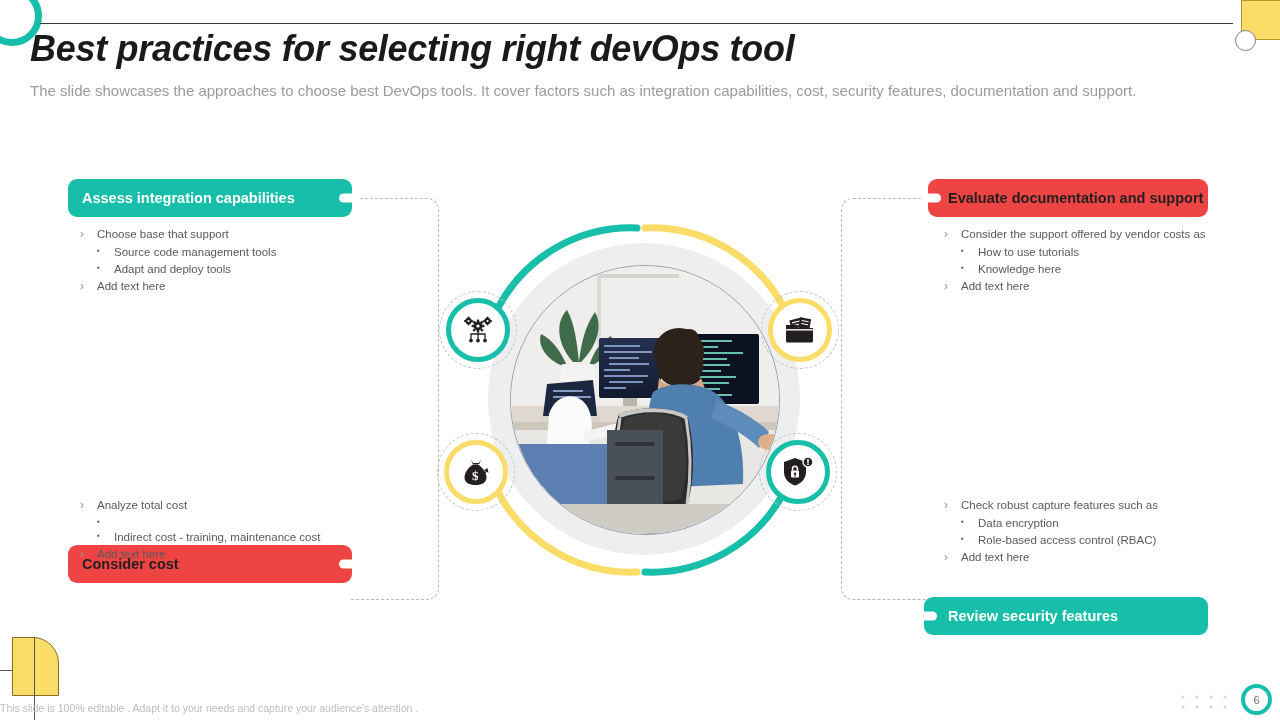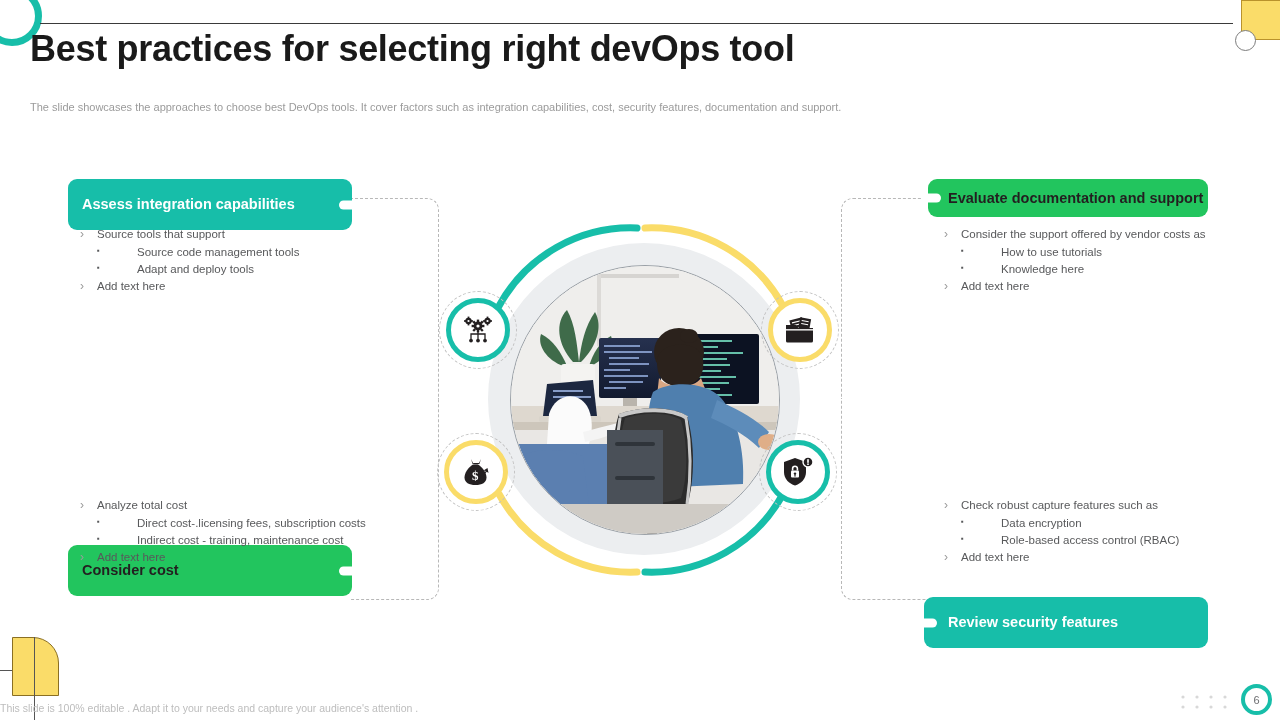--- a/index.html
+++ b/index.html
@@ -33,24 +33,25 @@
     border-top-right-radius:26px;
   }
   .deco-bl-h{position:absolute;left:0px;top:38px;width:57px;height:1px;background:#555;}
   .deco-bl-v{position:absolute;left:34px;top:5px;width:1px;height:83px;background:#555;}
 
   
   .title{
     position:absolute;left:30px;top:28px;
     font-size:36px;font-weight:bold;color:#1a1a1a;letter-spacing:-0.3px;
     white-space:nowrap;
+    font-style:italic;
   }
   .subtitle{
     position:absolute;left:30px;top:82px;width:1000px;
-    font-size:11px;color:#9b9b9b;white-space:nowrap;margin-top:19px;
+    font-size:15px;color:#9b9b9b;white-space:nowrap;
   }
 
   
   .dash-box{
     position:absolute;border:1px dashed #b8b8b8;background:transparent;
   }
   .dash-tl{left:350px;top:198px;width:88px;height:200px;
            border-right:1px dashed #b8b8b8;border-top:1px dashed #b8b8b8;
            border-left:none;border-bottom:none;border-top-right-radius:12px;}
   .dash-bl{left:350px;top:398px;width:88px;height:201px;
@@ -58,48 +59,48 @@
            border-left:none;border-top:none;border-bottom-right-radius:12px;}
   .dash-tr{left:841px;top:198px;width:88px;height:200px;
            border-left:1px dashed #b8b8b8;border-top:1px dashed #b8b8b8;
            border-right:none;border-bottom:none;border-top-left-radius:12px;}
   .dash-br{left:841px;top:398px;width:88px;height:201px;
            border-left:1px dashed #b8b8b8;border-bottom:1px dashed #b8b8b8;
            border-right:none;border-top:none;border-bottom-left-radius:12px;}
 
   
   .pill{
-    position:absolute;height:51px;border-radius:9px;display:flex;align-items:center;
+    position:absolute;height:38px;border-radius:9px;display:flex;align-items:center;
     box-sizing:border-box;
   }
   .pill-text{font-size:14.5px;font-weight:bold;line-height:1.25;}
   .pill-teal{background:#17BEA9;}
   .pill-teal .pill-text{color:#ffffff;}
-  .pill-yellow{background:#22c55e;}
+  .pill-yellow{background:#ef4444;}
   .pill-yellow .pill-text{color:#231f20;}
   .notch{
     position:absolute;width:20px;height:9px;background:#ffffff;border-radius:5px;
     top:50%;transform:translateY(-50%);
   }
   .notch-right{right:-7px;}
   .notch-left{left:-7px;}
 
   #pill-assess{left:68px;top:179px;width:284px;padding-left:14px;}
   #pill-cost{left:68px;top:545px;width:284px;padding-left:14px;}
   #pill-doc{left:928px;top:179px;width:280px;height:38px;padding-left:20px;align-items:center;}
   #pill-sec{left:924px;top:579px;width:284px;padding-left:24px;margin-top:18px;}
 
   
   .bullets{position:absolute;font-size:11.5px;color:#58595b;}
   .b1{display:flex;align-items:flex-start;margin-bottom:1px;}
   .b1 .mk{width:17px;flex:none;color:#9a9a9a;font-size:12px;line-height:1.45;}
   .b1 .tx{line-height:1.45;}
   .b2{display:flex;align-items:flex-start;margin-left:17px;}
   .b2 .mk{width:17px;flex:none;color:#58595b;font-size:8px;line-height:1.75;}
-  .b2 .tx{line-height:1.45;margin-left:23px;}
+  .b2 .tx{line-height:1.45;}
 
   #bul-assess{left:80px;top:226px;width:290px;}
   #bul-doc{left:944px;top:226px;width:268px;}
   #bul-cost{left:80px;top:497px;width:300px;}
   #bul-sec{left:944px;top:497px;width:268px;}
 
   
   .center-wrap{position:absolute;left:437px;top:216px;width:404px;height:368px;}
   .ring-svg{position:absolute;left:0;top:0;}
   .photo-outer{
@@ -180,21 +181,21 @@
   </div>
 
   <div class="pill pill-teal" id="pill-sec">
     <span class="pill-text">Review security features</span>
     <span class="notch notch-left"></span>
   </div>
 
   <div class="bullets" id="bul-assess">
       <div class="b1">
         <span class="mk">›</span>
-        <span class="tx">Source tools that support</span>
+        <span class="tx">Choose base that support</span>
       </div>
       <div class="b2">
         <span class="mk">▪</span>
         <span class="tx">Source code management tools</span>
       </div>
       <div class="b2">
         <span class="mk">▪</span>
         <span class="tx">Adapt and deploy tools</span>
       </div>
       <div class="b1">
@@ -220,21 +221,20 @@
         <span class="tx">Add text here</span>
       </div>
     </div>
   <div class="bullets" id="bul-cost">
       <div class="b1">
         <span class="mk">›</span>
         <span class="tx">Analyze total cost</span>
       </div>
       <div class="b2">
         <span class="mk">▪</span>
-        <span class="tx">Direct cost-.licensing fees, subscription costs</span>
       </div>
       <div class="b2">
         <span class="mk">▪</span>
         <span class="tx">Indirect cost -  training, maintenance cost</span>
       </div>
       <div class="b1">
         <span class="mk">›</span>
         <span class="tx">Add text here</span>
       </div>
     </div>

